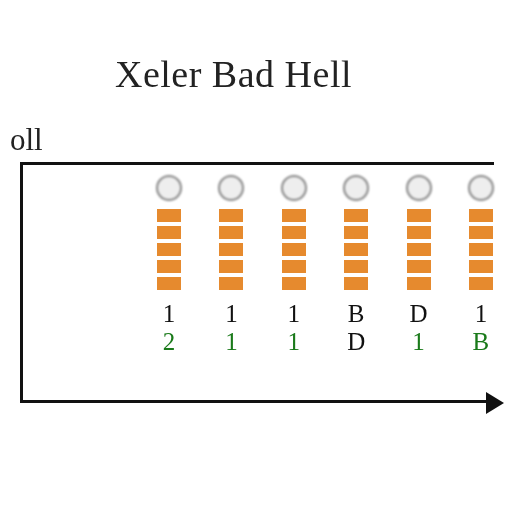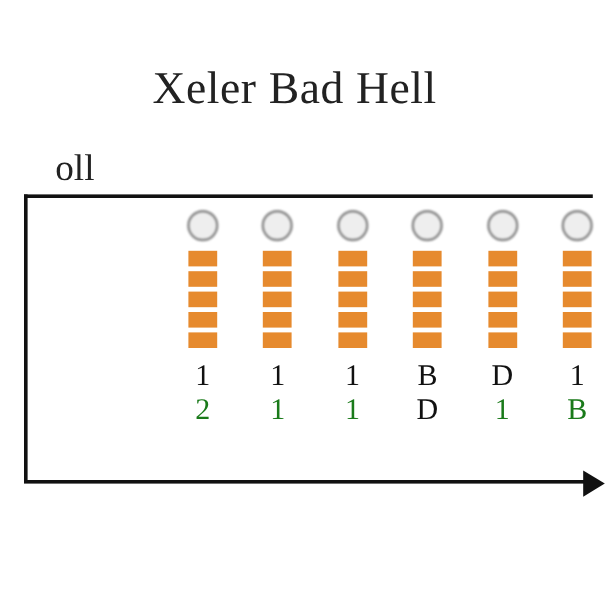--- a/index.html
+++ b/index.html
@@ -14,37 +14,36 @@
   .canvas {
     position: relative;
     width: 512px;
     height: 512px;
     background: #fff;
     filter: blur(0.3px);
   }
   .title {
     position: absolute;
     top: 52px;
-    left: 12px;
+    left: 0;
     width: 467px;
     text-align: center;
     font-size: 38px;
     font-weight: 400;
     color: #222;
     letter-spacing: 0.5px;
     font-family: "Times New Roman", Times, serif;
   }
   .side-label {
     position: absolute;
     top: 122px;
     left: 10px;
     font-size: 31px;
     color: #222;
     font-family: "Times New Roman", Times, serif;
-    margin-left: 36px;
   }
   .hline {
     position: absolute;
     left: 20px;
     height: 3px;
     background: #111;
   }
   .hline.top { top: 162px; width: 474px; }
   .hline.bottom { top: 400px; width: 474px; }
   .vline {

